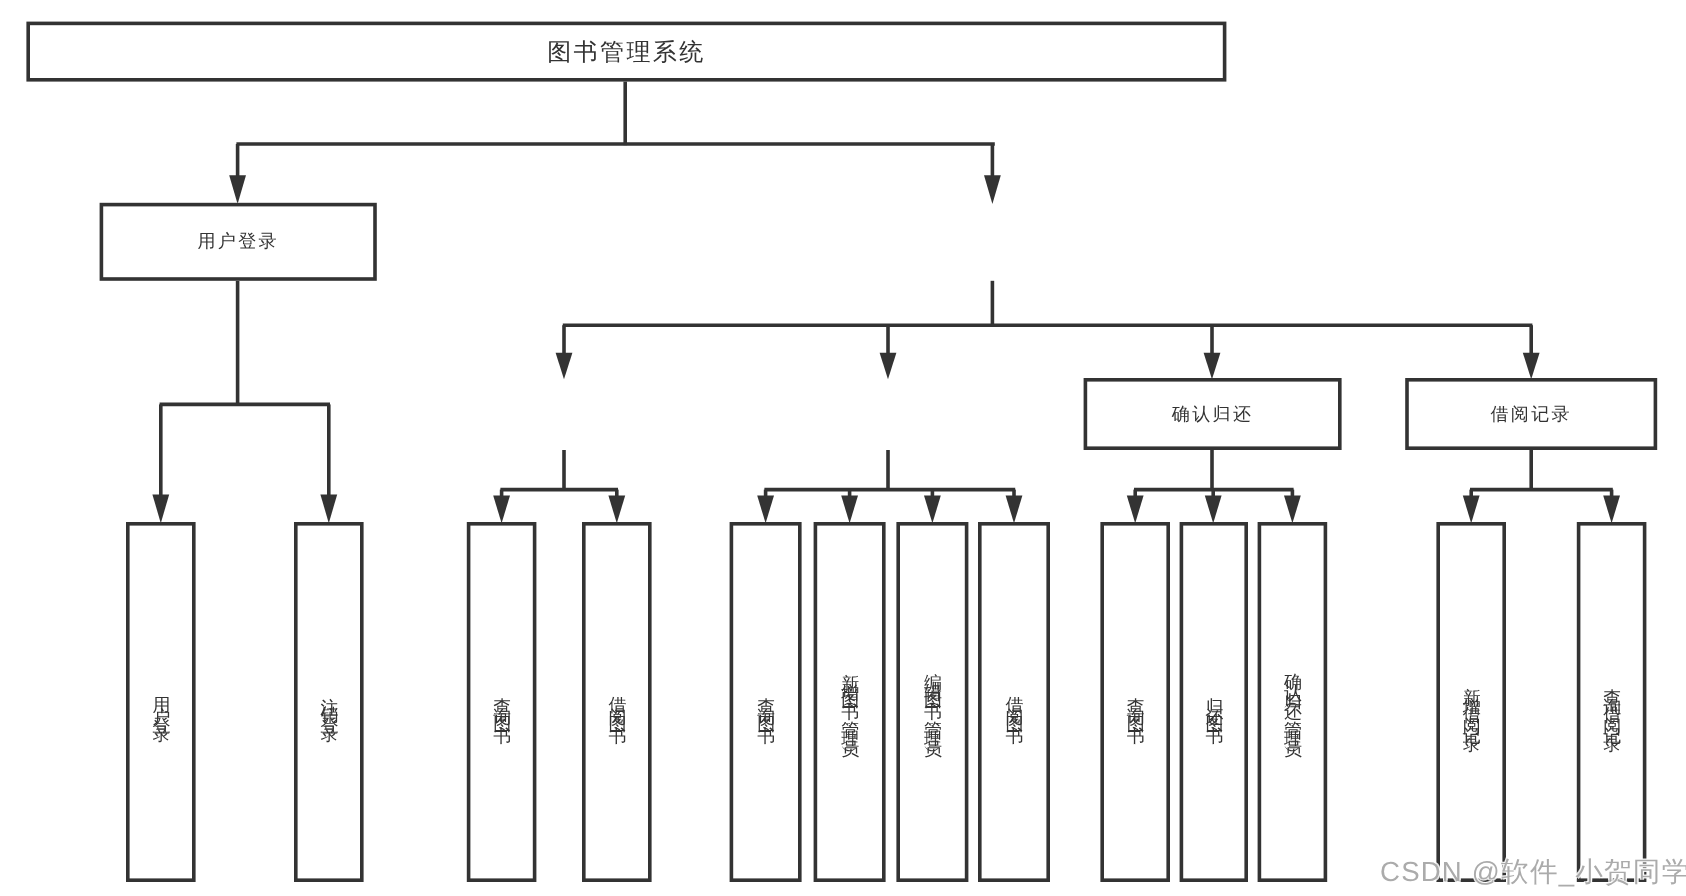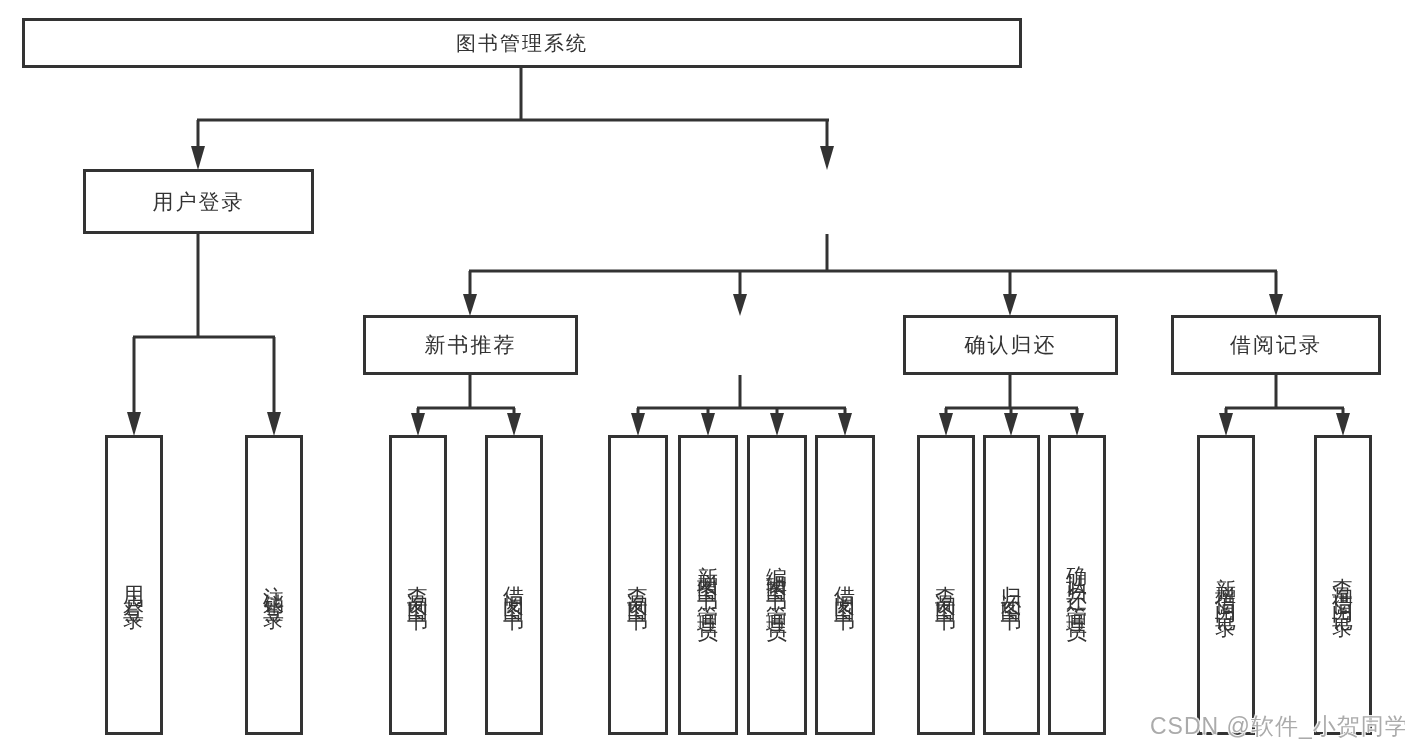--- a/index.html
+++ b/index.html
@@ -26,21 +26,21 @@
     position: absolute;
     box-sizing: border-box;
     border: 3px solid #333333;
     background: #ffffff;
     display: flex;
     align-items: center;
     justify-content: center;
     color: #333333;
   }
   .lbl {
-    font-size: 21px;
+    font-size: 15px;
     color: #333333;
     letter-spacing: 2px;
     white-space: nowrap;
   }
   .lbl.v {
     writing-mode: vertical-rl;
     letter-spacing: 8px;
     white-space: normal;
     line-height: 1.0;
   }
@@ -135,23 +135,20 @@
   </svg>
 
   <div class="box" style="left:22px; top:18px; width:1000px; height:50px">
     <span class="lbl root-lbl">图书管理系统</span>
   </div>
 
   <div class="box" style="left:83px; top:169px; width:231px; height:65px">
     <span class="lbl">用户登录</span>
   </div>
 
-  <div class="box" style="left:363px; top:315px; width:215px; height:60px">
-    <span class="lbl">新书推荐</span>
-  </div>
   <div class="box" style="left:903px; top:315px; width:215px; height:60px">
     <span class="lbl">确认归还</span>
   </div>
   <div class="box" style="left:1171px; top:315px; width:210px; height:60px">
     <span class="lbl">借阅记录</span>
   </div>
 
   <div class="box" style="left:105px; top:435px; width:58px; height:300px">
     <span class="lbl v">用户登录</span>
   </div>

